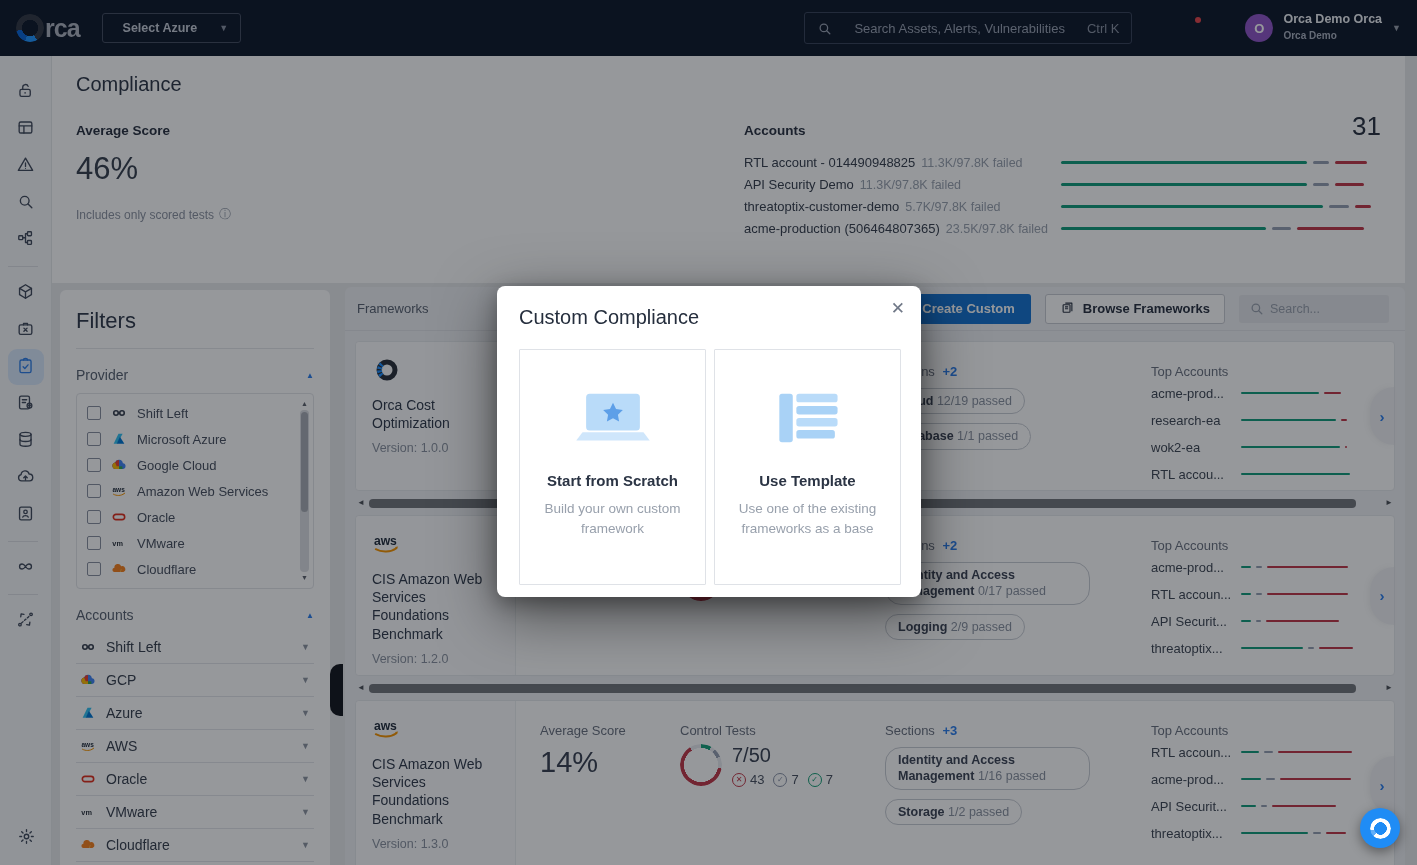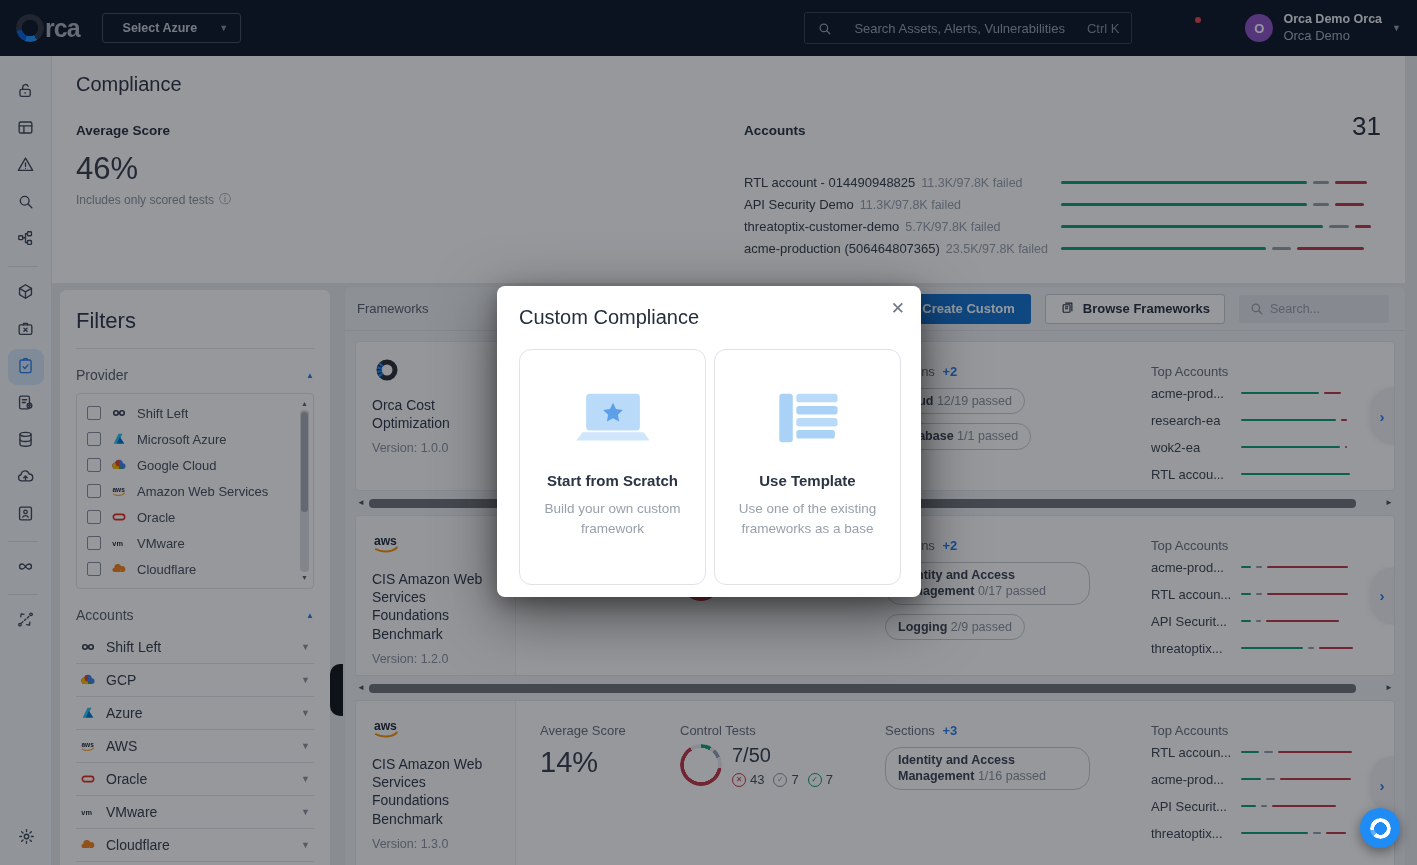--- a/index.html
+++ b/index.html
@@ -18,45 +18,45 @@
 .gsearch input{flex:1;background:transparent;border:none;outline:none;color:#cdd3de;font-size:13px;font-family:"Liberation Sans",sans-serif}
 .gsearch input::placeholder{color:#9aa3b3}
 .gsearch .short{color:#8a93a3;font-size:13px}
 .gsearch .ic{color:#9aa3b3;display:flex}
 .tb-icons{display:flex;align-items:center;gap:23px;margin-left:22px;color:#c2c8d4}
 .tb-ic{position:relative;display:flex;cursor:pointer}
 .tb-ic .dot{position:absolute;right:-1px;top:-2px;width:6px;height:6px;border-radius:50%;background:#e5484d}
 .user{display:flex;align-items:center;gap:10px;margin-left:22px;cursor:pointer}
 .avatar{width:28px;height:28px;border-radius:50%;background:#9256c8;color:#fff;font-size:13px;font-weight:bold;display:flex;align-items:center;justify-content:center}
 .uname{font-size:12.5px;font-weight:bold;color:#eef1f5;line-height:1.25}
-.uorg{font-size:13px;color:#aab1bf;font-weight:normal}
+.uorg{font-size:10px;color:#aab1bf;font-weight:bold}
 .user .caret{font-size:9px;color:#9aa1ad}
 
 
 .sidebar{position:absolute;left:0;top:56px;bottom:0;width:52px;background:#f7f8fa;border-right:1px solid #e6e8eb;z-index:2;display:flex;flex-direction:column;align-items:center;padding-top:18px}
 .sb-item{width:36px;height:36px;border-radius:9px;display:flex;align-items:center;justify-content:center;color:#434c5d;cursor:pointer;margin-bottom:1px}
 .sb-item svg{width:19px;height:19px}
 .sb-item.active{background:#d9e8fb;color:#2f7fe8}
 .sb-div{width:30px;height:1px;background:#dfe1e5;margin:8px 0}
 .sb-bottom{position:absolute;bottom:8px;left:8px}
 
 
 .main{position:absolute;left:52px;top:56px;right:0;bottom:0;background:#e9eaec}
 .page-header{position:absolute;left:0;top:0;right:12px;height:227px;background:#fff;padding:17px 24px 0 24px}
 .ph-title{font-size:20px;color:#2f3848;font-weight:500}
 .ph-row{display:flex;margin-top:27px}
 .col-label,.mini-label{font-size:13.5px;font-weight:bold;color:#2b3342}
 .avg{width:640px}
 .avg .val{font-size:31px;color:#3a4250;margin-top:13px;font-weight:500}
-.avg .note{font-size:12px;color:#8d94a2;margin-top:4px;display:flex;gap:5px;align-items:center}
+.avg .note{font-size:12px;color:#8d94a2;margin-top:19px;display:flex;gap:5px;align-items:center}
 .avg .note i{font-style:normal;color:#9aa1ad;font-size:12px}
 .accounts-blk{margin-left:auto;width:637px}
 .acc-head{display:flex;align-items:flex-start}
 .acc-count{margin-left:auto;font-size:26px;color:#2b3342;line-height:1;margin-top:-10px}
-#acct-rows{margin-top:32px}
+#acct-rows{margin-top:12px}
 .acct-row{display:flex;align-items:center;height:22px}
 .acct-text{width:317px;display:flex;gap:6px;align-items:baseline;white-space:nowrap;overflow:hidden}
 .acct-name{font-size:13px;color:#39414f}
 .acct-failed{font-size:12.5px;color:#9aa2af}
 .bar{display:flex;align-items:center;gap:6px;width:320px}
 .seg{height:3px;border-radius:2px;flex-shrink:0}
 .seg.green{background:#149e7c}
 .seg.gray{background:#97a0b4}
 .seg.red{background:#c23a4a}
 
@@ -126,21 +126,21 @@
 .hstrip .track{flex:1;height:9px;position:relative}
 .hstrip .thumb{position:absolute;left:0;top:0;height:9px;width:97.5%;background:#74777d;border-radius:4px}
 .panel-handle{position:absolute;left:278px;top:608px;width:13px;height:52px;background:#16191f;border-radius:10px 0 0 10px;z-index:3}
 
 
 .scrim{position:absolute;inset:0;background:rgba(5,9,16,.42);z-index:40}
 .modal{position:absolute;left:497px;top:286px;width:424px;height:311px;background:#fff;border-radius:8px;z-index:50;box-shadow:0 18px 60px rgba(0,0,0,.5),0 6px 20px rgba(0,0,0,.3);padding:20px 20px 0 22px}
 .modal h3{font-size:20px;font-weight:500;color:#252e3d}
 .modal .close{position:absolute;right:16px;top:14px;font-size:17px;color:#707887;cursor:pointer;line-height:1}
 .opts{display:flex;gap:8px;margin-top:20px}
-.opt{width:188px;height:236px;border:1px solid #dfe2e7;border-radius:12px;padding:36px 14px 0 14px;text-align:center;cursor:pointer;background:#fff}
+.opt{width:188px;height:236px;border:1px solid #dfe2e7;border-radius:1px;padding:36px 14px 0 14px;text-align:center;cursor:pointer;background:#fff}
 .opt-icon{height:64px;display:flex;align-items:center;justify-content:center}
 .opt-icon svg{width:86px;height:58px}
 .opt-title{font-size:15px;font-weight:bold;color:#2b3444;margin-top:22px}
 .opt-desc{font-size:13.5px;color:#98a0ac;margin-top:10px;line-height:1.45}
 .fab{position:absolute;right:17px;bottom:17px;width:40px;height:40px;border-radius:50%;background:#1f8cf5;border:none;z-index:60;display:flex;align-items:center;justify-content:center;box-shadow:0 4px 12px rgba(0,0,0,.4);cursor:pointer}
 .fab i{display:block;width:21px;height:21px;border-radius:50%;background:conic-gradient(#fff 0 62%,rgba(255,255,255,.3) 62% 72%,#fff 72% 100%);-webkit-mask:radial-gradient(circle,transparent 42%,#000 43%);mask:radial-gradient(circle,transparent 42%,#000 43%)}
 </style>
 </head>
 <body>
 
@@ -718,20 +718,21 @@
                 <span><span class="tests-score">7/50</span><span class="tbadges">
                     <i class="tb red"><u>✕</u>43</i>
                     <i class="tb gray"><u>✓</u>7</i>
                     <i class="tb green"><u>✓</u>7</i>
                   </span></span>
               </div>
             </div>
             <div class="fw-col c-sections">
               <div class="col-label">Sections <a class="more">+3</a></div>
               <div><span class="pill"><b>Identity and Access Management</b> <span>1/16 passed</span></span></div>
+              <div><span class="pill"><b>Storage</b> <span>1/2 passed</span></span></div>
             </div>
             <div class="fw-col c-top">
               <div class="col-label">Top Accounts</div>
               <div class="ta-row">
                 <span class="ta-name">RTL accoun...</span>
                 <span class="bar ta-bar">
                   <span class="seg green" style="width:16%"></span>
                   <span class="seg gray" style="width:8%"></span>
                   <span class="seg red" style="width:66%"></span>
                 </span>

